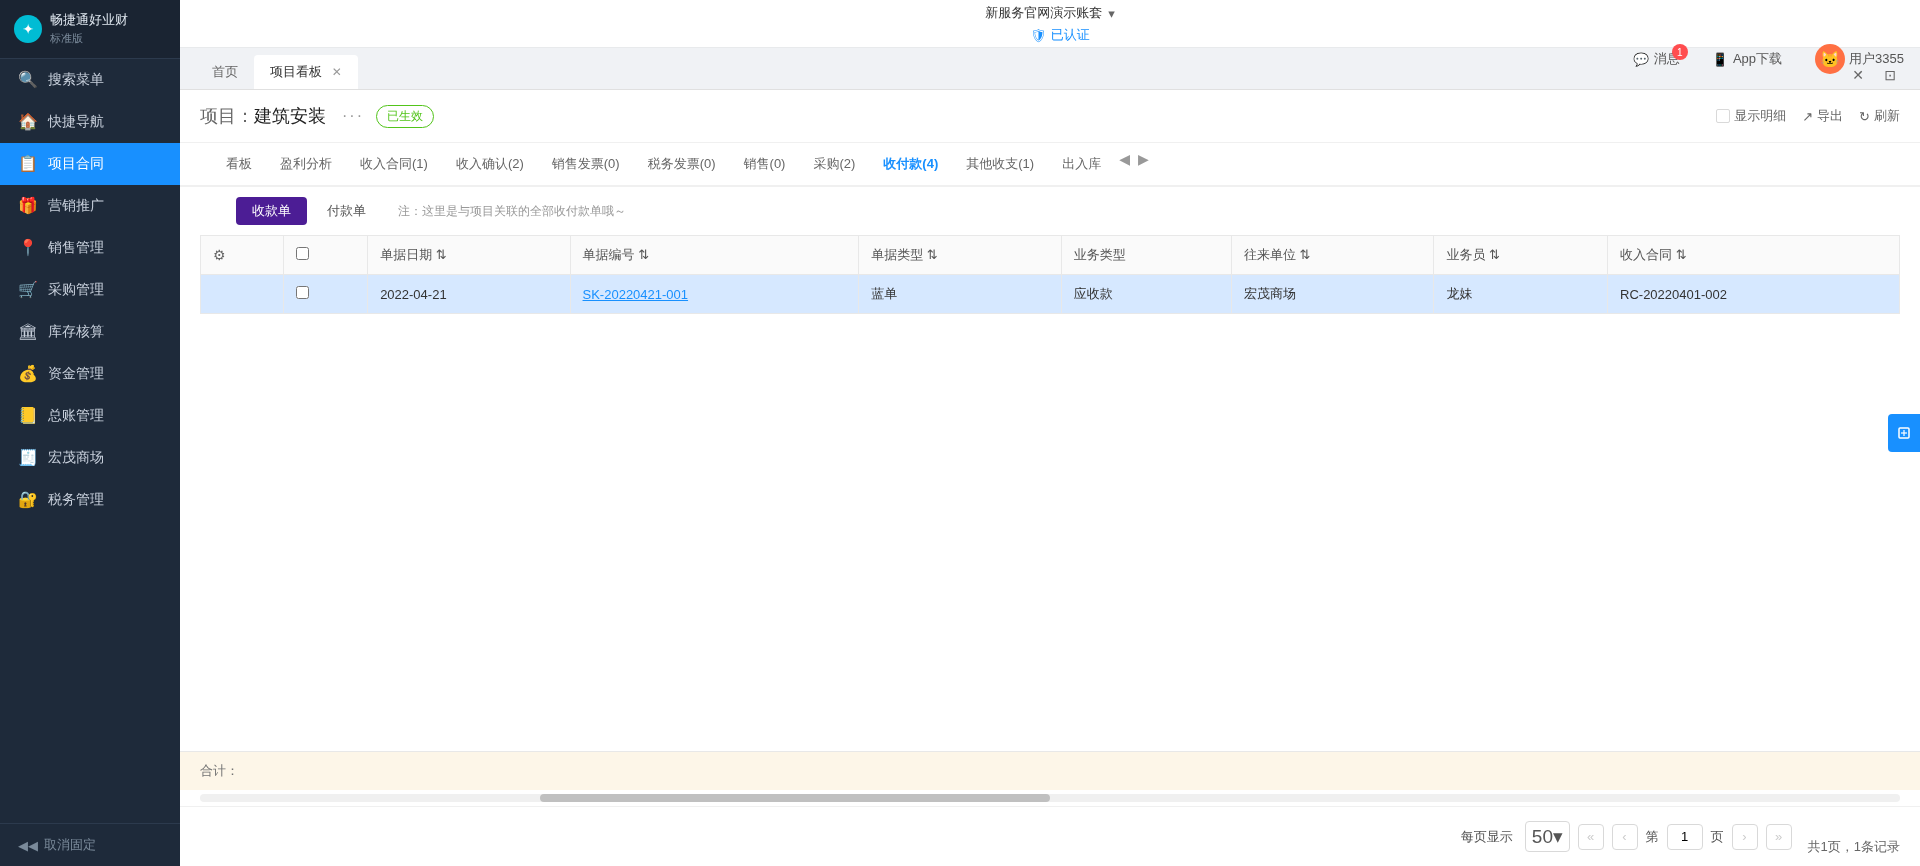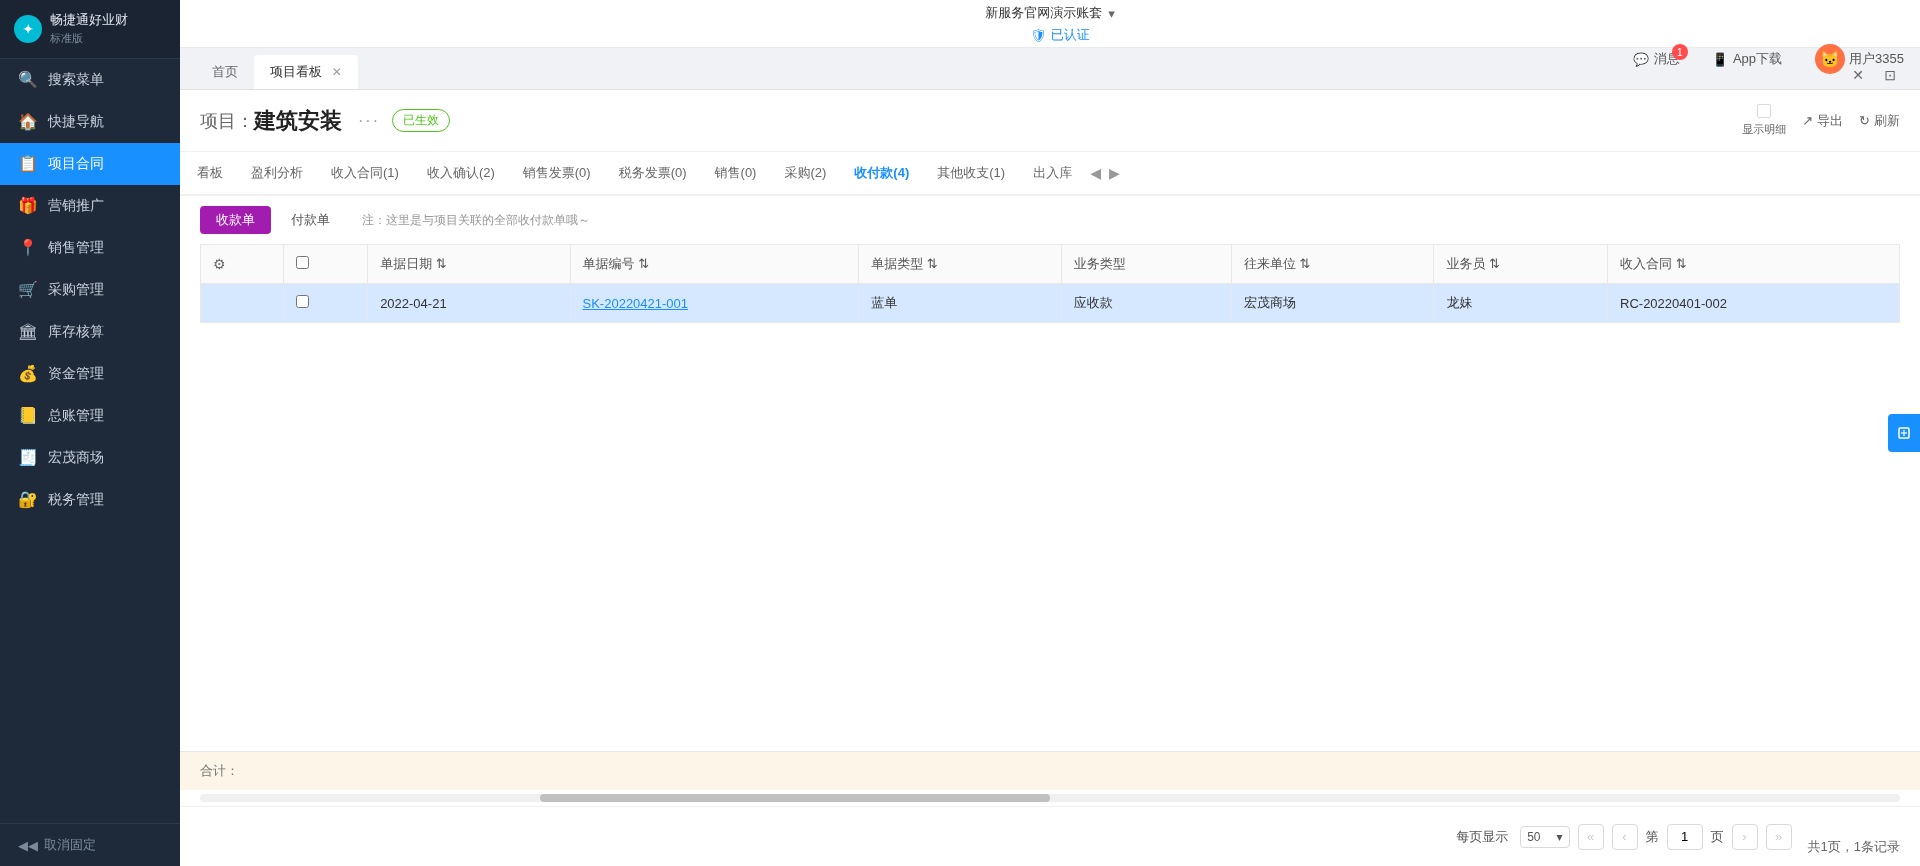--- a/index.html
+++ b/index.html
@@ -174,22 +174,22 @@
 
     
     .project-header {
       display: flex;
       align-items: center;
       padding: 14px 20px;
       border-bottom: 1px solid #f0f0f0;
       flex-shrink: 0;
     }
     .project-title {
-      font-size: 22px;
-      font-weight: 700;
+      font-size: 18px;
+      font-weight: 400;
       color: #222;
     }
     .project-more {
       margin-left: 16px;
       color: #999;
       cursor: pointer;
       font-size: 16px;
       letter-spacing: 2px;
     }
     .project-status {
@@ -207,28 +207,28 @@
       gap: 16px;
     }
     .project-action-btn {
       display: flex;
       align-items: center;
       gap: 4px;
       color: #666;
       font-size: 13px;
       cursor: pointer;
     }
-    .checkbox-label { display: flex; align-items: center; gap: 4px; color: #666; font-size: 11px; cursor: pointer; flex-direction: column; }
+    .checkbox-label { display: flex; align-items: center; gap: 4px; color: #666; font-size: 13px; cursor: pointer; }
     .checkbox-box { width: 14px; height: 14px; border: 1px solid #d9d9d9; border-radius: 2px; background: white; }
 
     
     .subtabs {
       display: flex;
-      align-items: center;
-      padding: 0 3px;
+      align-items: flex-start;
+      padding: 0 32px;
       border-bottom: 2px solid #f0f0f0;
       flex-shrink: 0;
       overflow-x: auto;
     }
     .subtabs::-webkit-scrollbar { height: 2px; }
     .subtab {
       padding: 12px 14px;
       font-size: 13px;
       color: #666;
       cursor: pointer;
@@ -249,22 +249,23 @@
     }
     .inner-tab {
       padding: 5px 16px;
       border-radius: 4px;
       font-size: 13px;
       cursor: pointer;
       color: #555;
       background: transparent;
     }
     .inner-tab.active {
-      background: #a21caf;
+      background: #4c1d95;
       color: white;
+      margin-left: 36px;
     }
     .inner-note {
       margin-left: 12px;
       color: #999;
       font-size: 12px;
     }
 
     
     .table-container {
       flex: 1;
@@ -336,26 +337,26 @@
       font-size: 13px;
       color: #555;
       flex-shrink: 0;
       border-top: 1px solid #f0f0f0;
     }
     .pagination-label { margin-right: 4px; }
     .page-size-select {
       border: 1px solid #d9d9d9;
       border-radius: 4px;
       padding: 3px 6px;
-      font-size: 12px;
+      font-size: 19px;
       cursor: pointer;
       background: white;
       display: flex;
       align-items: center;
-      gap: 16px;
+      gap: 0;
     }
     .page-btn {
       width: 26px;
       height: 26px;
       display: flex;
       align-items: center;
       justify-content: center;
       border: 1px solid #d9d9d9;
       border-radius: 4px;
       cursor: pointer;

